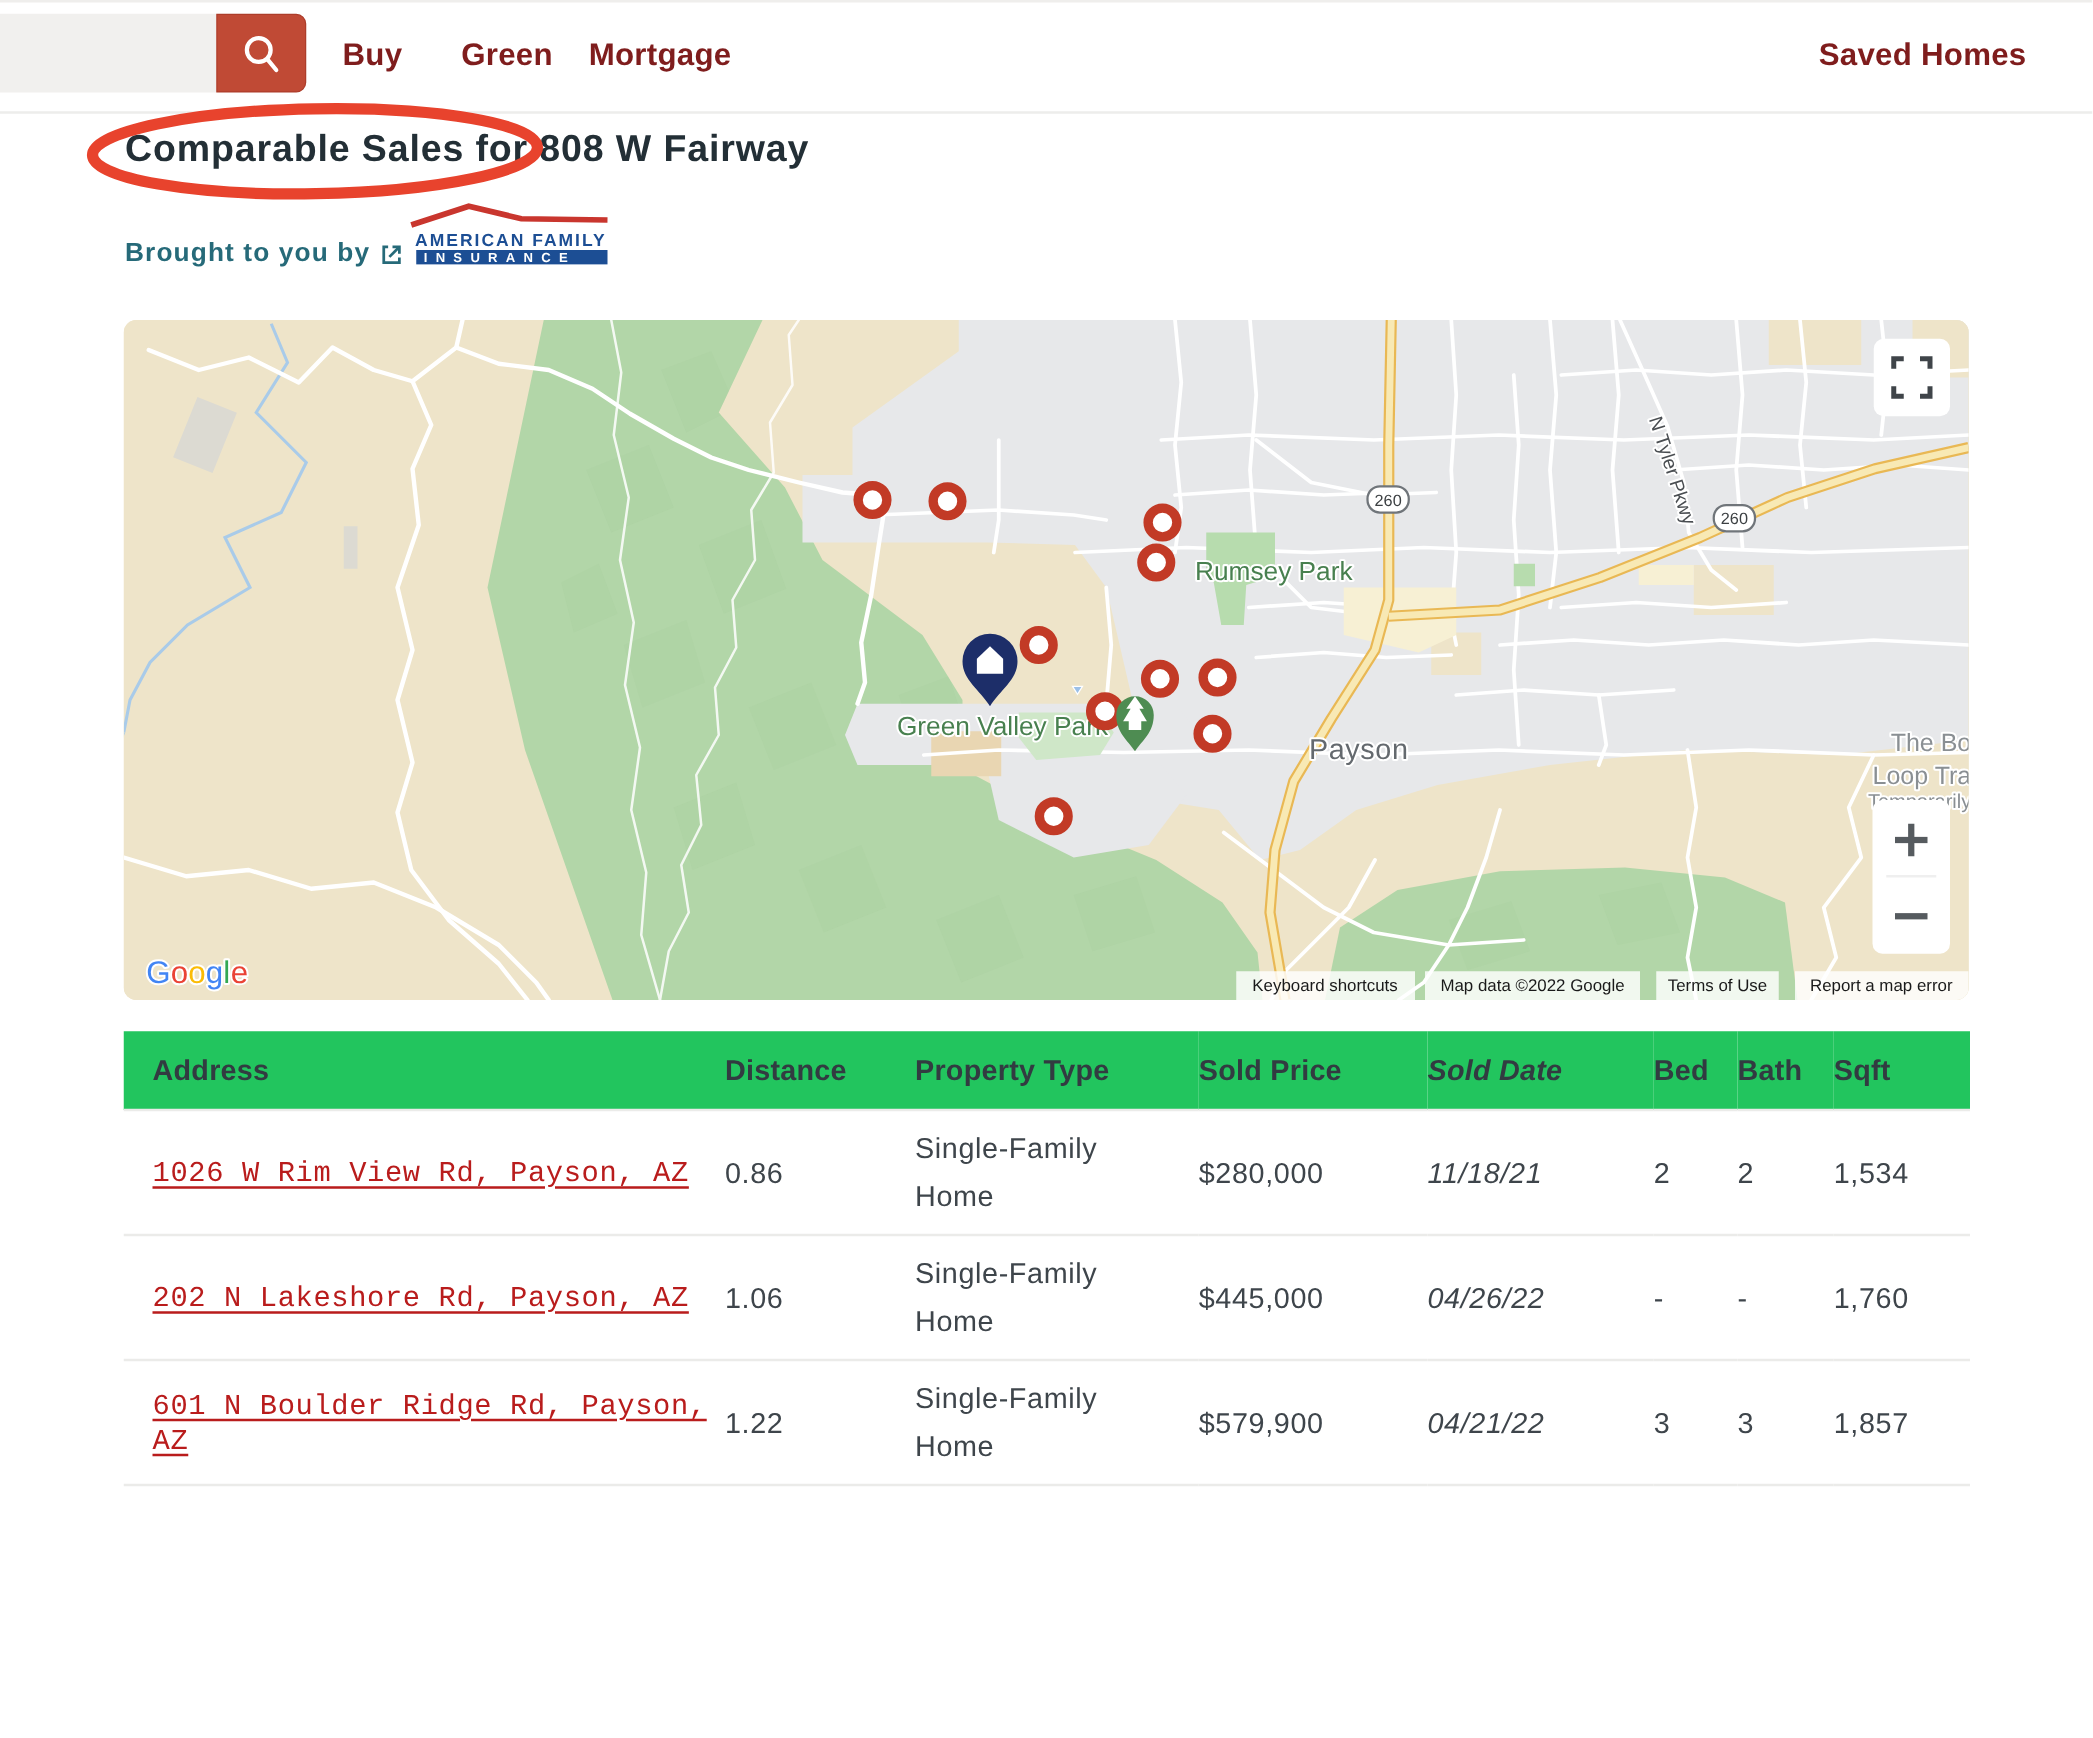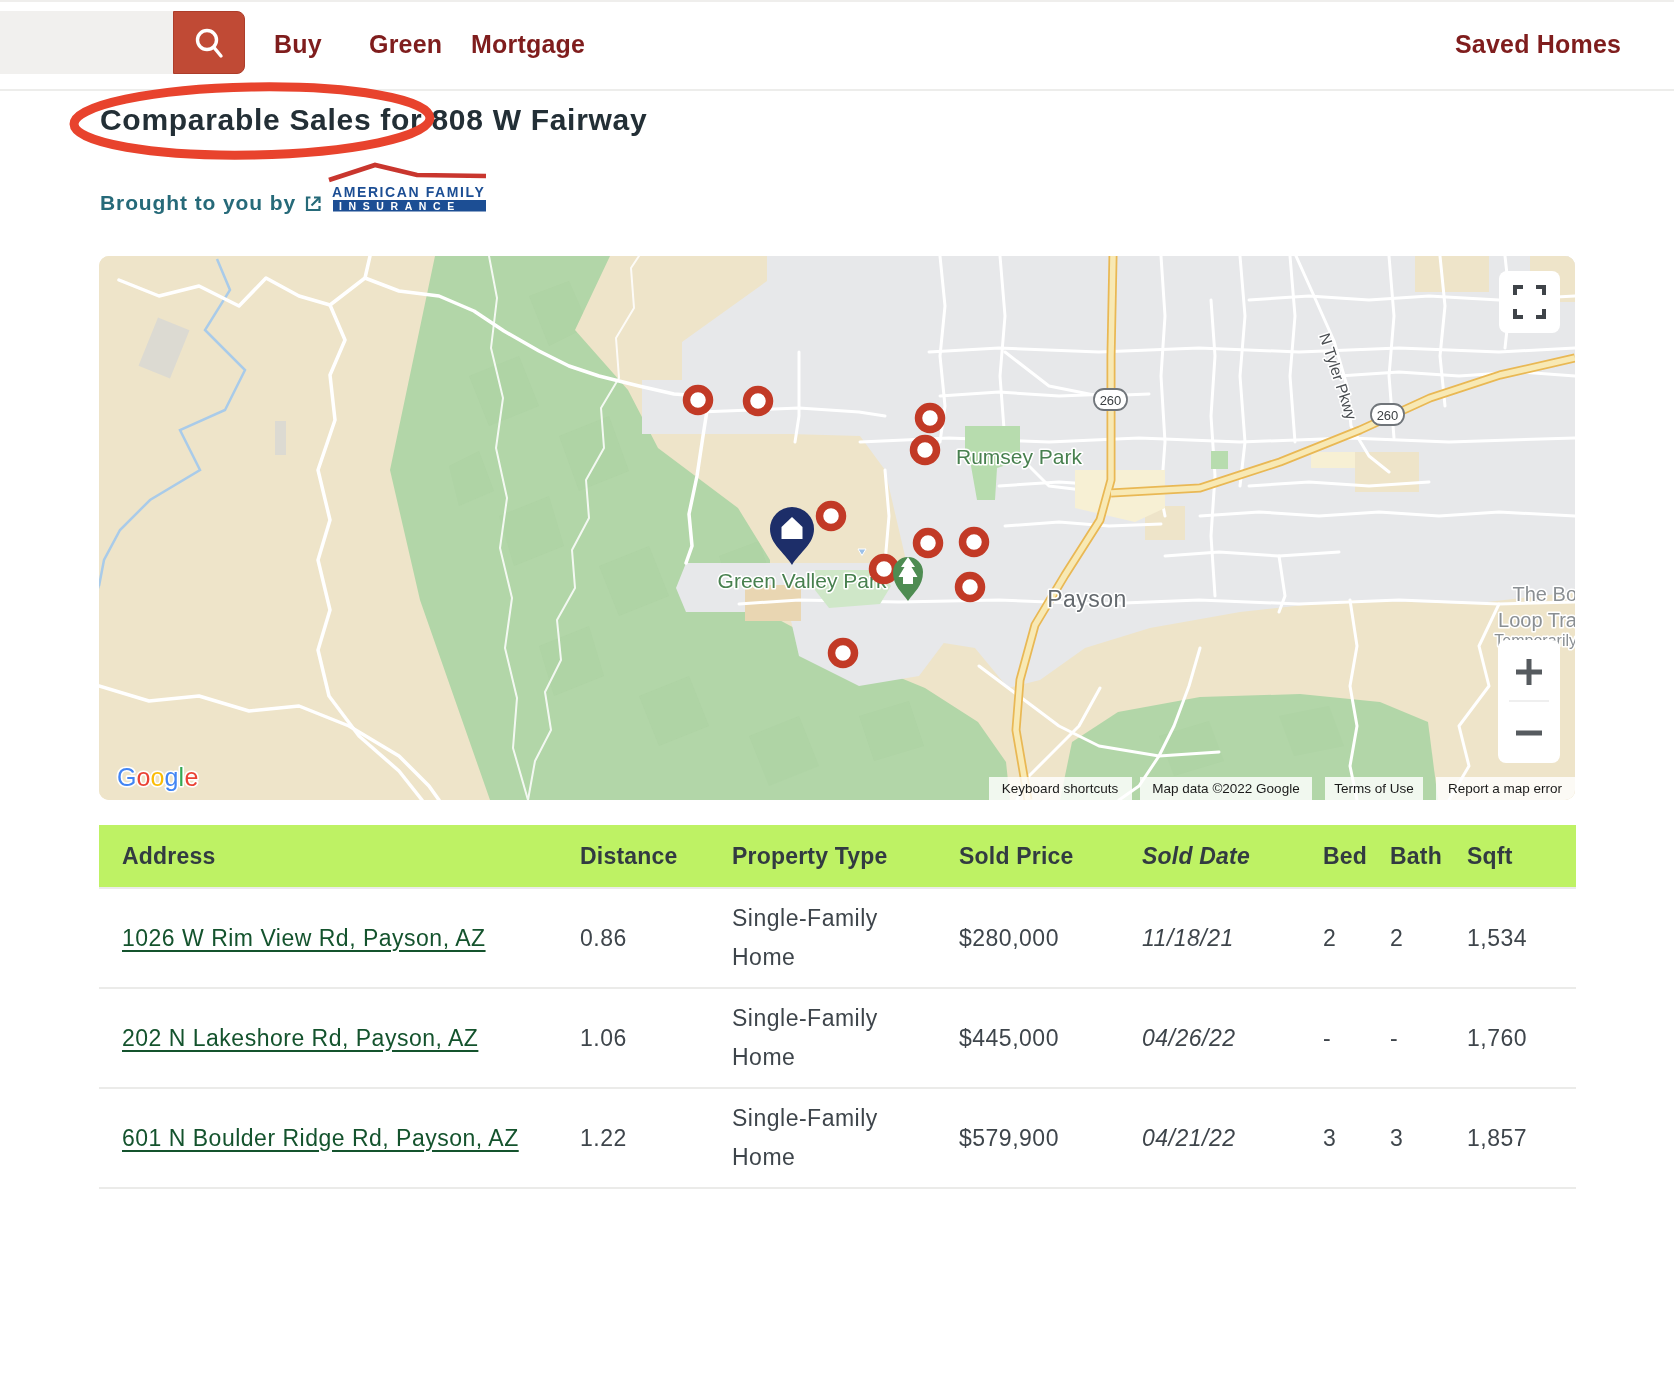--- a/index.html
+++ b/index.html
@@ -11,23 +11,23 @@
   .navlink { top:30px; font-size:25px; font-weight:bold; color:#7f1d1d; letter-spacing:0.2px; }
   #hdrline { left:0; top:89px; width:1674px; height:2px; background:#ededeb; }
   
   #heading { left:100px; top:103px; font-size:30px; font-weight:bold; color:#232f36; letter-spacing:0.7px; }
   #brought { left:100px; top:191px; font-size:21px; font-weight:bold; color:#266a79; letter-spacing:0.9px; }
   
   #map { left:99px; top:256px; width:1476px; height:544px; border-radius:10px; overflow:hidden; background:#eee4c9; }
   
   #tablewrap { left:99px; top:825px; width:1477px; }
   table { border-collapse:collapse; table-layout:fixed; width:1477px; border-bottom:2px solid #ebebe9; }
-  th { background:#bef264; font-size:23px; font-weight:bold; color:#323b41; text-align:left; height:63px; padding:0; letter-spacing:0.2px; }
+  th { background:#22c55e; font-size:23px; font-weight:bold; color:#323b41; text-align:left; height:63px; padding:0; letter-spacing:0.2px; }
   td { font-size:23px; color:#3e454b; text-align:left; height:100px; padding:0; border-top:2px solid #ebebe9; letter-spacing:0.5px; }
-  td a { color:#14532d; text-decoration:underline; text-underline-offset:4px; }
+  td a { color:#b91c1c; text-decoration:underline; text-underline-offset:4px;font-family:Liberation Mono, monospace; }
   .c1 { width:481px; padding-left:23px; }
   .c2 { width:152px; }
   .c3 { width:227px; }
   .c4 { width:183px; }
   .c5 { width:181px;font-style:italic; }
   .c6 { width:67px; }
   .c7 { width:77px; }
   .c8 { width:109px; }
   .pt { line-height:39px; }
 </style>

